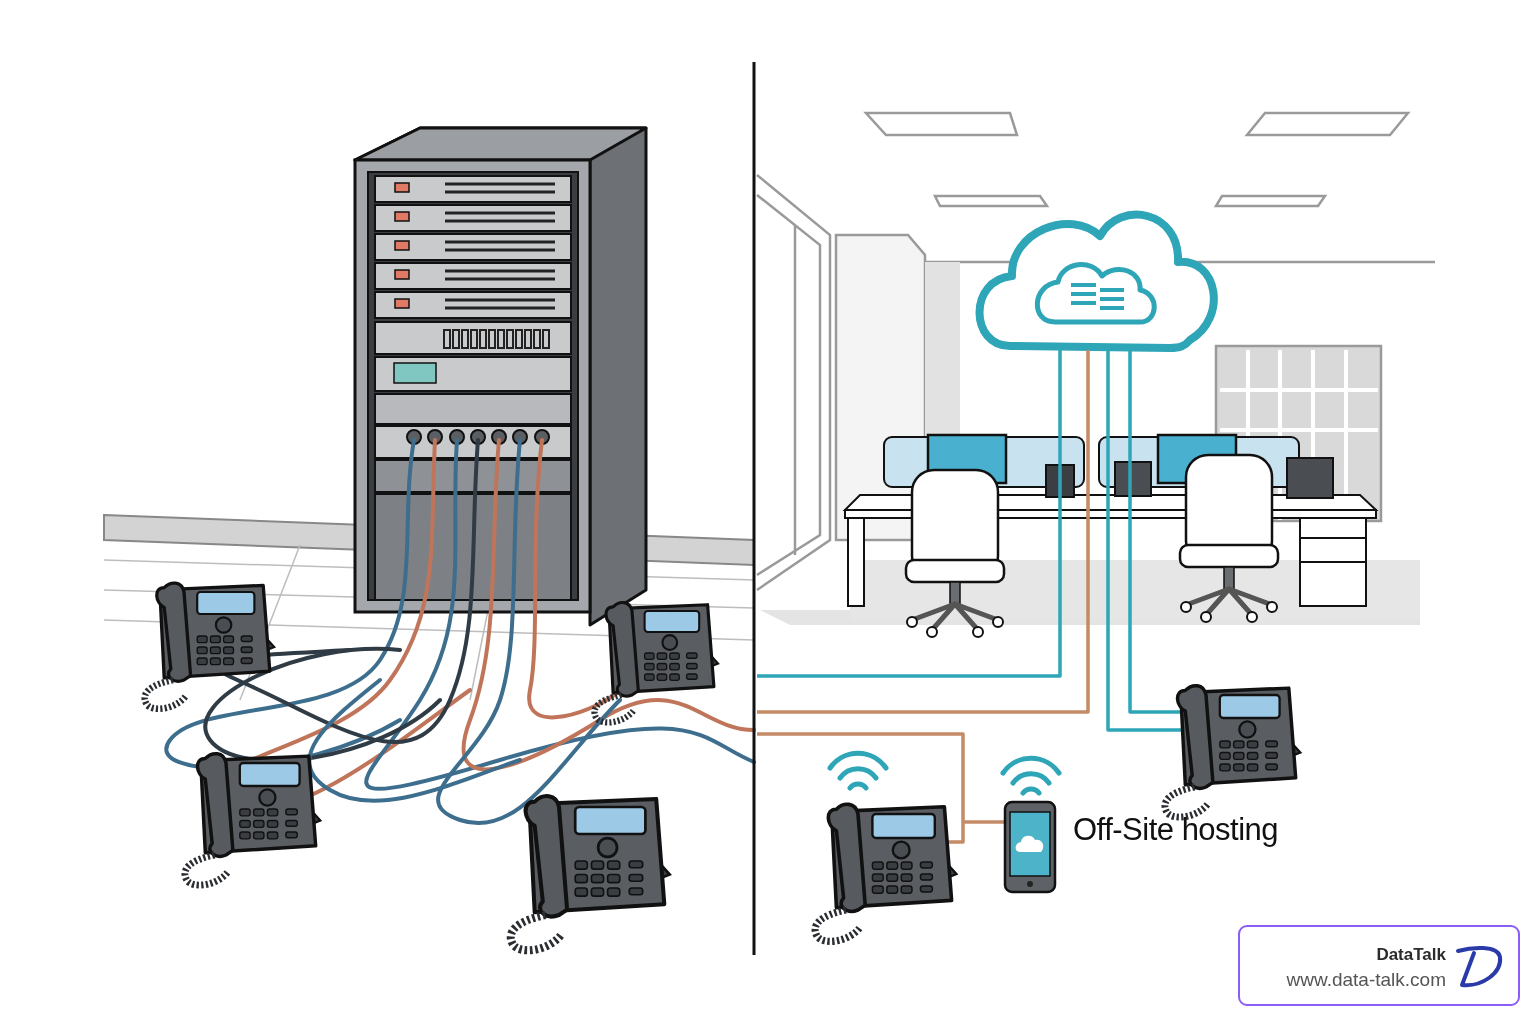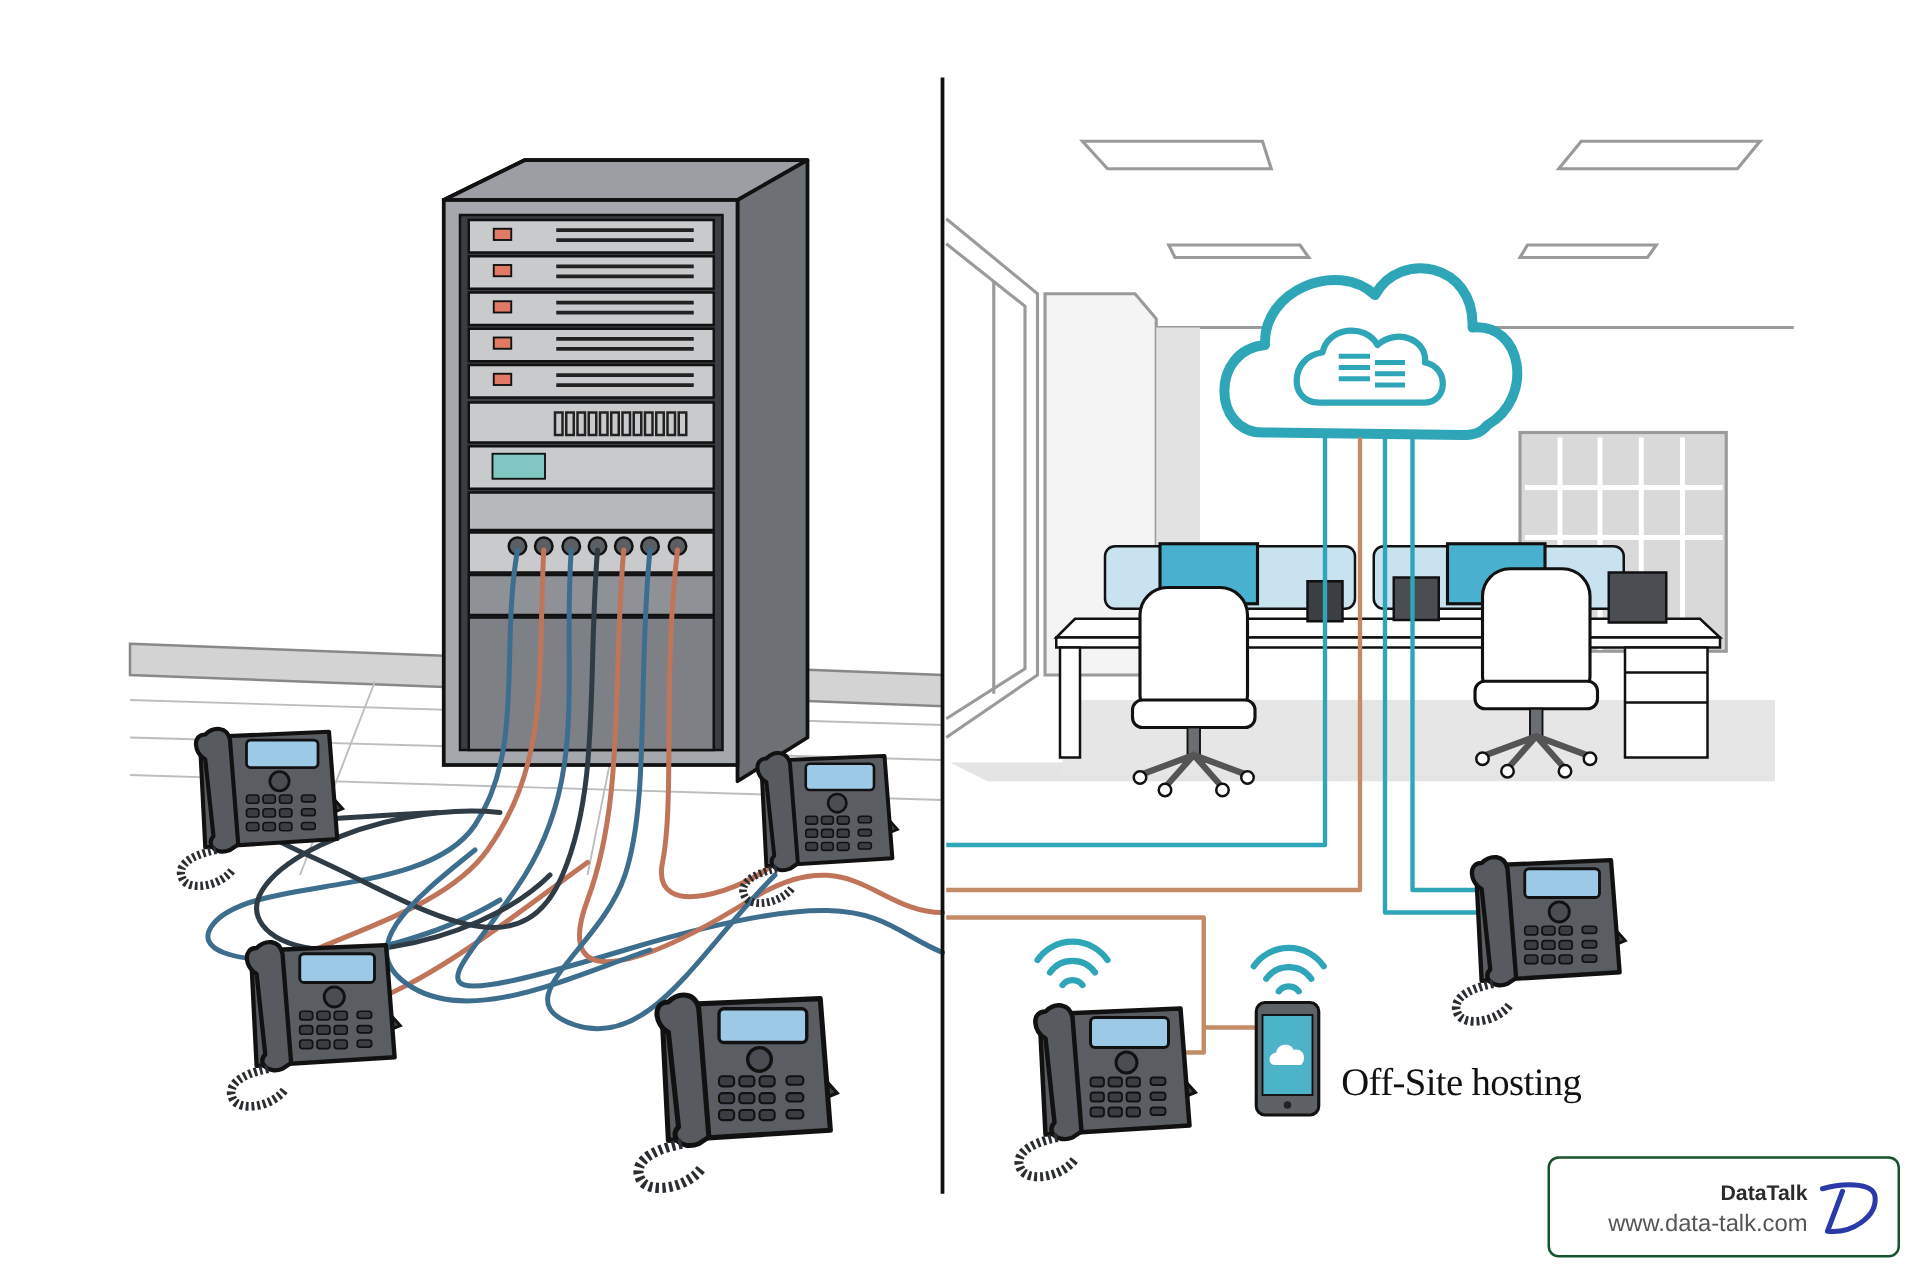--- a/index.html
+++ b/index.html
@@ -1,25 +1,25 @@
 <!DOCTYPE html>
 <html><head>
 <meta charset="utf-8">
 <style>
   html, body { margin: 0; padding: 0; background: #ffffff; }
   body { width: 1536px; height: 1024px; position: relative; overflow: hidden; font-family: "DejaVu Sans", sans-serif; }
   #scene { position: absolute; left: 0; top: 0; width: 1536px; height: 1024px; }
   .caption {
-    position: absolute; left: 1073px; top: 848px;
-    font-family: Liberation Serif, serif; font-size: 31px; color: #111111;
+    position: absolute; left: 1073px; top: 812px;
+    font-family: Liberation Sans, sans-serif; font-size: 31px; color: #111111;
     letter-spacing: -0.5px; white-space: nowrap;
   }
   .brand-box {
     position: absolute; left: 1238px; top: 925px; width: 282px; height: 81px;
-    border: 2px solid #14532d; border-radius: 9px; background: #ffffff; box-sizing: border-box;
+    border: 2px solid #8b5cf6; border-radius: 9px; background: #ffffff; box-sizing: border-box;
   }
   .brand-name {
     position: absolute; right: 72px; top: 18px;
     font-family: "Liberation Sans", sans-serif; font-weight: bold; font-size: 17px; color: #2b2b2b;
   }
   .brand-url {
     position: absolute; right: 72px; top: 42px;
     font-family: "Liberation Sans", sans-serif; font-size: 19px; color: #555555;
   }
   .brand-logo { position: absolute; right: 12px; top: 14px; width: 54px; height: 52px; }

